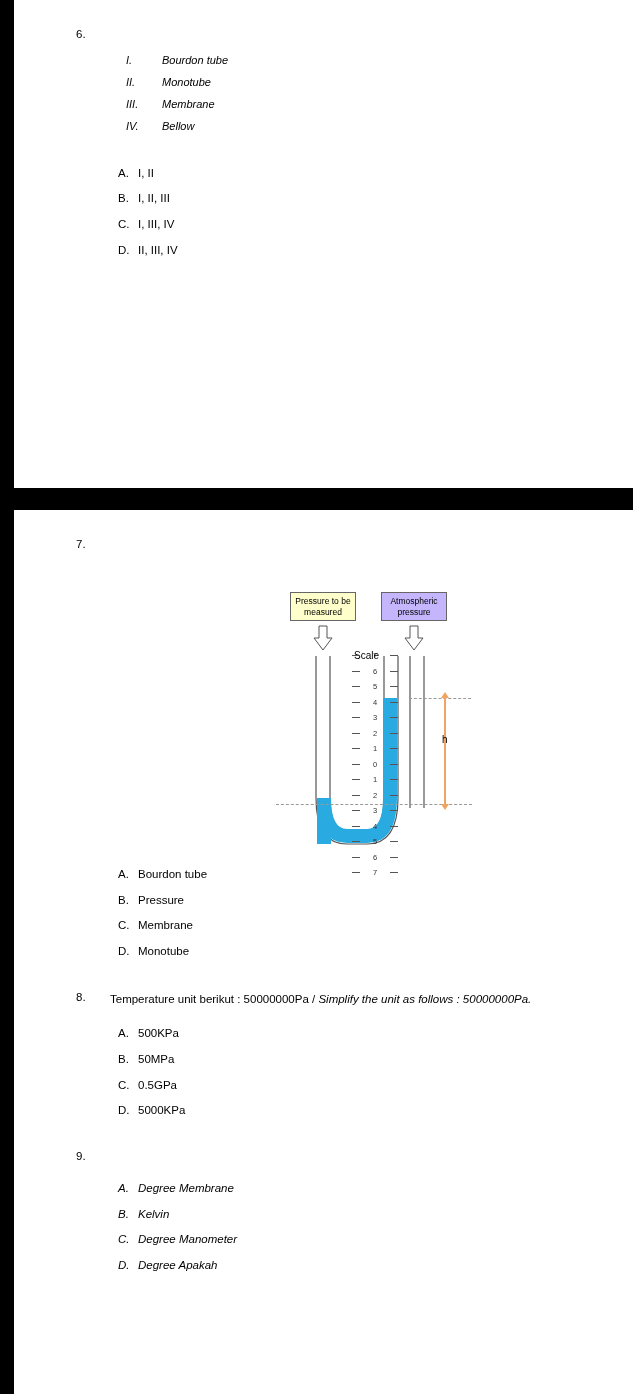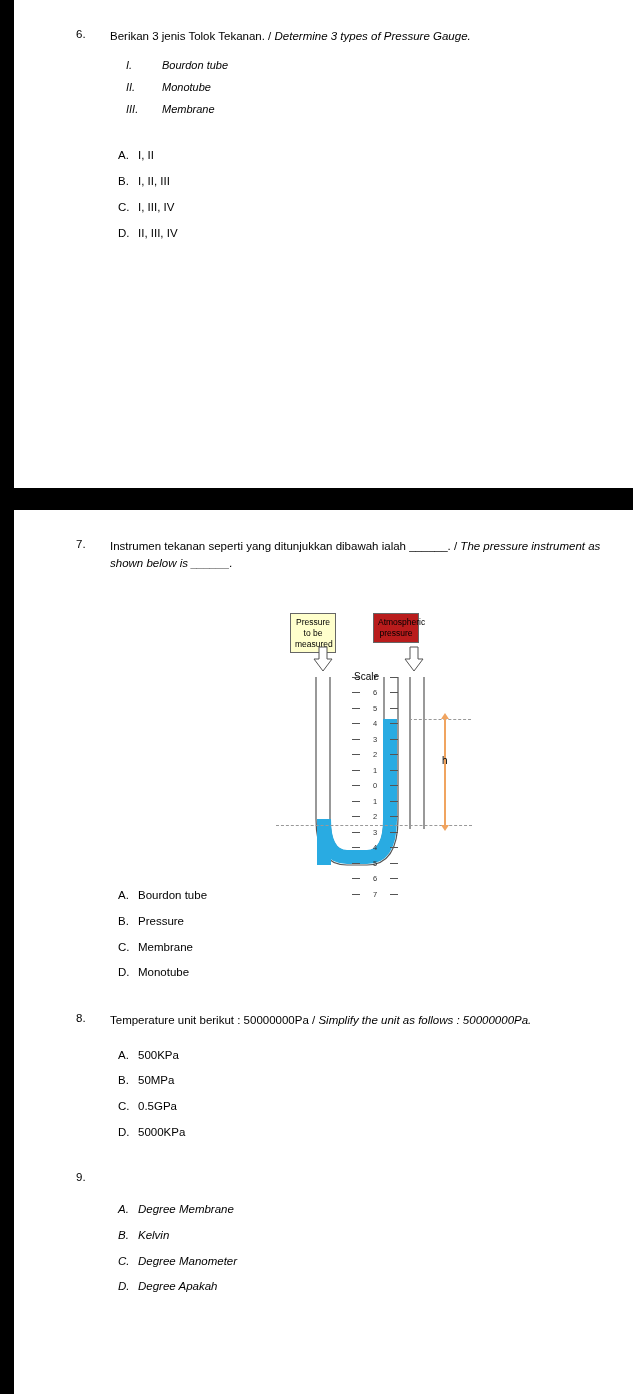--- a/index.html
+++ b/index.html
@@ -85,29 +85,29 @@
     height: 300px;
     margin-top: 8px;
   }
   .tag {
     position: absolute;
     font-size: 8.5px;
     line-height: 1.25;
     text-align: center;
     border: 1px solid #666;
     padding: 3px 4px;
-    width: 46px;
+    width: 66px;
   }
   .tag-left {
     left: 276px; top: 34px;
     background: #ffffcc;
   }
   .tag-right {
-    left: 359px; top: 34px;
-    background: #b91c1c;
+    left: 367px; top: 34px;
+    background: #c4b5fd;
   }
   .arr-outline {
     position: absolute;
     top: 0; left: 0;
   }
   .scale-label {
     position: absolute;
     left: 340px; top: 80px;
     font-size: 10px;
     margin-top: 12px;
@@ -171,38 +171,39 @@
   }
   .tick .tv { width: 14px; text-align: center; }
 </style>
 </head>
 <body>
 
 <div class="page page-1">
 
   <div class="q-row" style="padding-top:28px;">
     <div class="q-num">6.</div>
-    <div class="q-text">
-      <span>Berikan 3 jenis Tolok Tekanan. / </span><span class="it">Determine 3 types of Pressure Gauge.</span>
-    </div>
   </div>
 
   <ul class="roman-list">
     <li>
       <span class="rn">I.</span>
       <span>Bourdon tube</span>
     </li>
     <li>
       <span class="rn">II.</span>
       <span>Monotube</span>
     </li>
     <li>
       <span class="rn">III.</span>
       <span>Membrane</span>
     </li>
+    <li>
+      <span class="rn">IV.</span>
+      <span>Bellow</span>
+    </li>
   </ul>
 
   <ul class="opt-list" style="margin-top:30px;">
     <li>
       <span class="ol">A.</span>
       <span>I, II</span>
     </li>
     <li>
       <span class="ol">B.</span>
       <span>I, II, III</span>
@@ -217,23 +218,20 @@
     </li>
   </ul>
 </div>
 
 <div class="gap"></div>
 
 <div class="page page-2">
 
   <div class="q-row" style="padding-top:28px;">
     <div class="q-num">7.</div>
-    <div class="q-text">
-      <span>Instrumen tekanan seperti yang ditunjukkan dibawah ialah ______. / </span><span class="it">The pressure instrument as shown below is ______.</span>
-    </div>
   </div>
 
   <div class="figure">
 
     <div class="tag tag-left">Pressure to be measured</div>
     <div class="tag tag-right">Atmospheric pressure</div>
 
     <svg class="arr-outline" width="619" height="300" style="position:absolute;left:0;top:0;">
       <g>
         <polygon points="305,68 313,68 313,80 318,80 309,92 300,80 305,80" fill="#ffffff" stroke="#555" stroke-width="1"></polygon>

